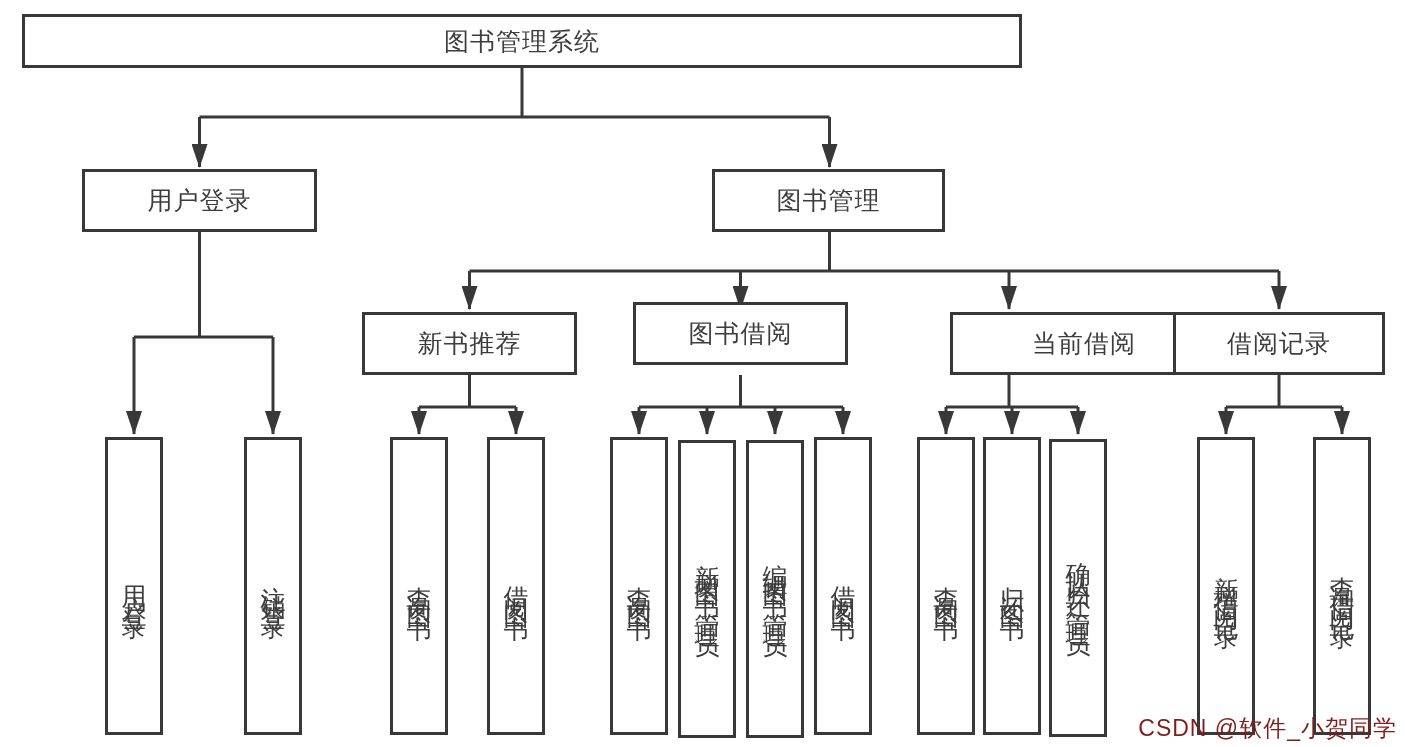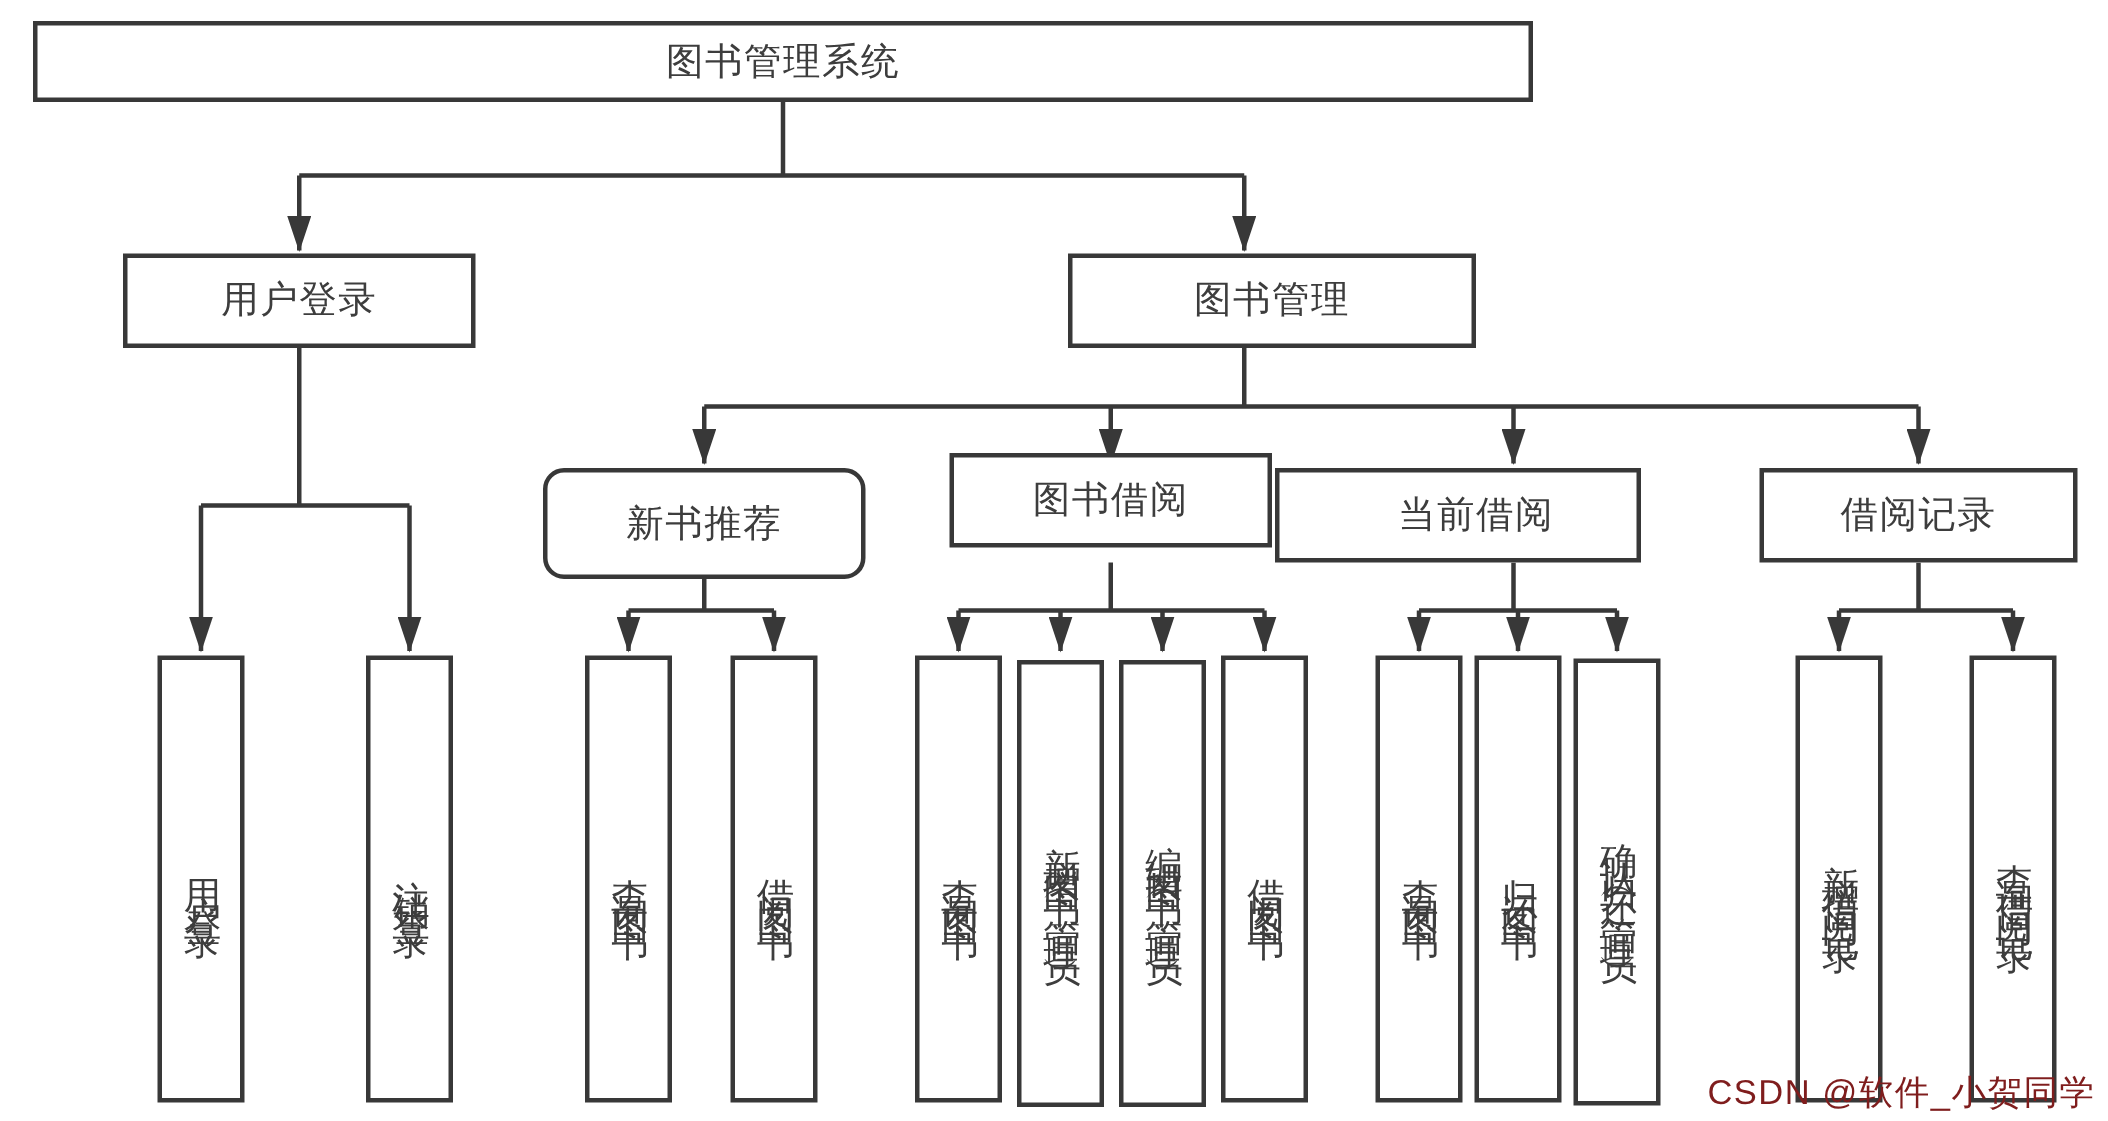--- a/index.html
+++ b/index.html
@@ -98,31 +98,31 @@
     <line x1="1342" y1="407" x2="1342" y2="434" stroke="#383838" stroke-width="3" marker-end="url(#arrow)"></line>
   </svg>
 
   <div class="node hnode" style="left:22px; top:14px; width:1000px; height:54px;">
     <span class="lbl">图书管理系统</span>
   </div>
 
   <div class="node hnode" style="left:82px; top:169px; width:235px; height:63px;">
     <span class="lbl">用户登录</span>
   </div>
-  <div class="node hnode" style="left:712px; top:169px; width:272px; height:63px;">
+  <div class="node hnode" style="left:712px; top:169px; width:233px; height:63px;">
     <span class="lbl">图书管理</span>
   </div>
 
-  <div class="node hnode" style="left:362px; top:312px; width:215px; height:74px;border-radius:14px;">
+  <div class="node hnode" style="left:362px; top:312px; width:215px; height:63px;">
     <span class="lbl">新书推荐</span>
   </div>
   <div class="node hnode" style="left:633px; top:302px; width:215px; height:63px;">
     <span class="lbl">图书借阅</span>
   </div>
-  <div class="node hnode" style="left:850px; top:312px; width:244px; height:63px;padding-left:24px;">
+  <div class="node hnode" style="left:950px; top:312px; width:244px; height:63px;padding-left:24px;">
     <span class="lbl">当前借阅</span>
   </div>
   <div class="node hnode" style="left:1173px; top:312px; width:212px; height:63px;">
     <span class="lbl">借阅记录</span>
   </div>
 
   <div class="node vnode" style="left:105px; top:437px; width:58px; height:298px;">
     <span class="lbl">用户登录</span>
   </div>
   <div class="node vnode" style="left:244px; top:437px; width:58px; height:298px;">

